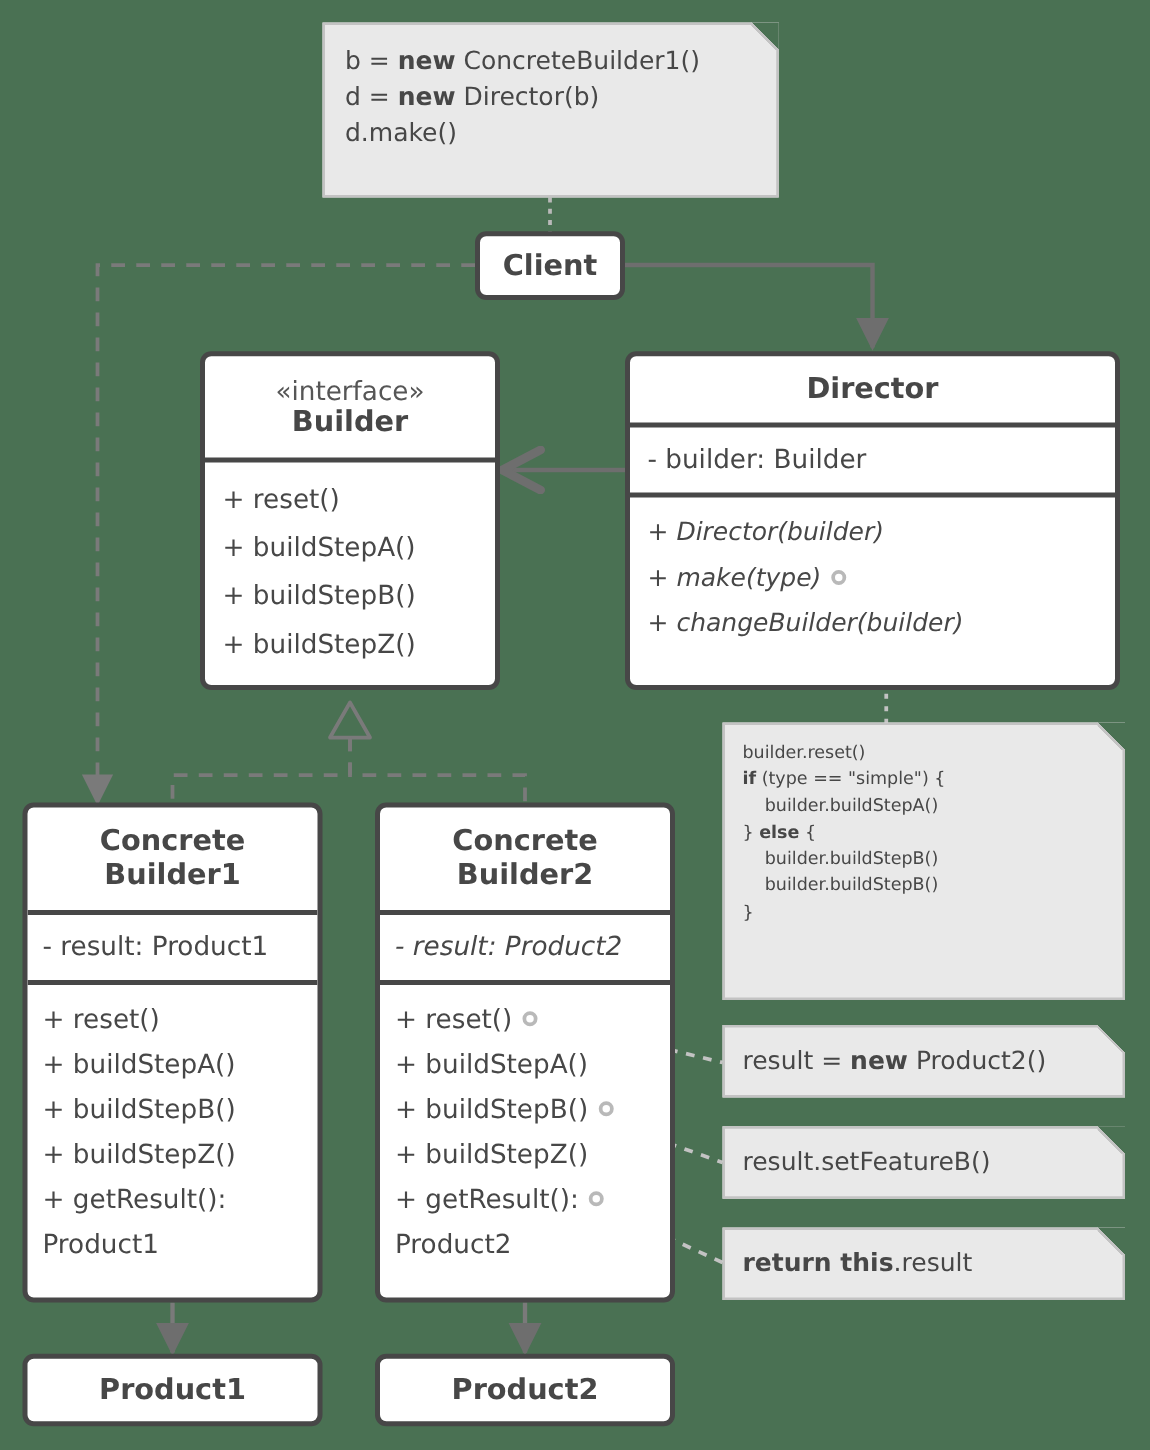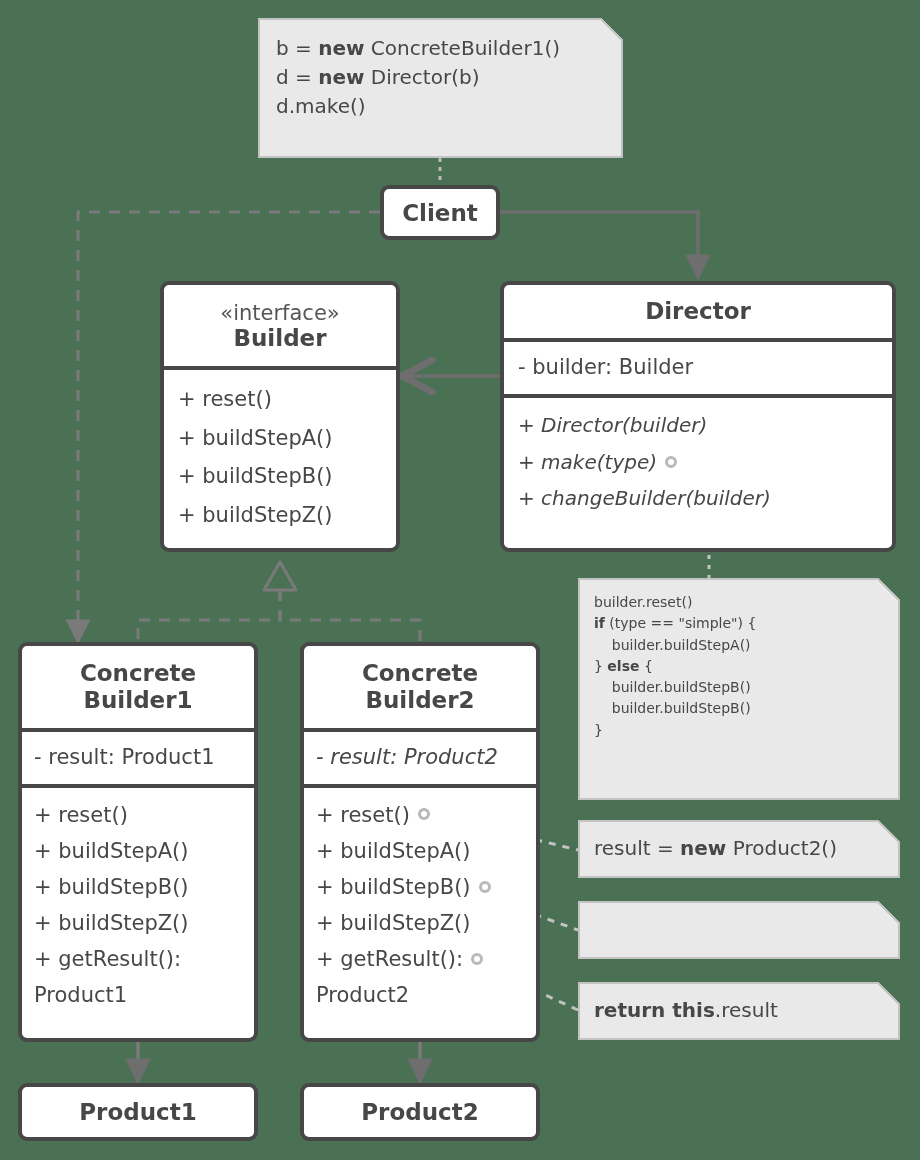--- a/index.html
+++ b/index.html
@@ -224,20 +224,23 @@
               font-size:20px;">
     <div class="dogear"></div>
     <div id="note-reset-lines">
         <div class="line"><span>result = </span><span class="b">new</span><span> Product2()</span></div>
       </div>
   </div>
 
   <div class="note" style="left:578px; top:901px; width:322px; height:58px; padding:14px 14px;
               font-size:20px;">
     <div class="dogear"></div>
+    <div id="note-stepb-lines">
+        <div class="line"><span>result.setFeatureB()</span></div>
+      </div>
   </div>
 
   <div class="note" style="left:578px; top:982px; width:322px; height:58px; padding:14px 14px;
               font-size:20px;">
     <div class="dogear"></div>
     <div id="note-getresult-lines">
         <div class="line"><span class="b">return this</span><span>.result</span></div>
       </div>
   </div>
 

